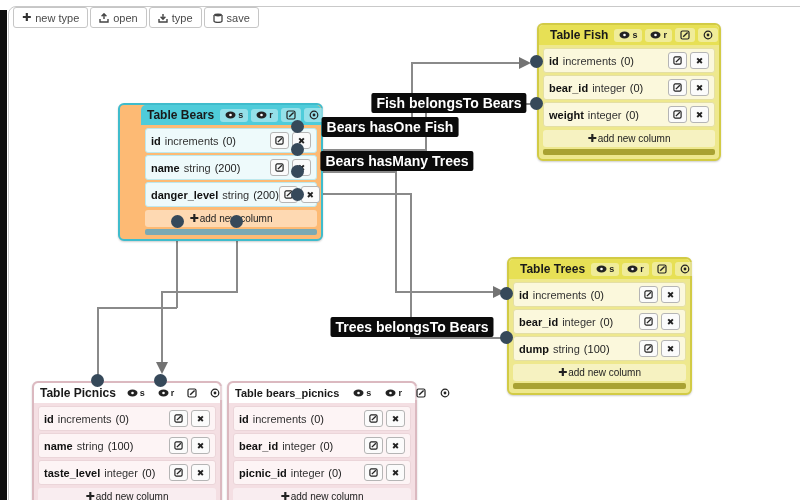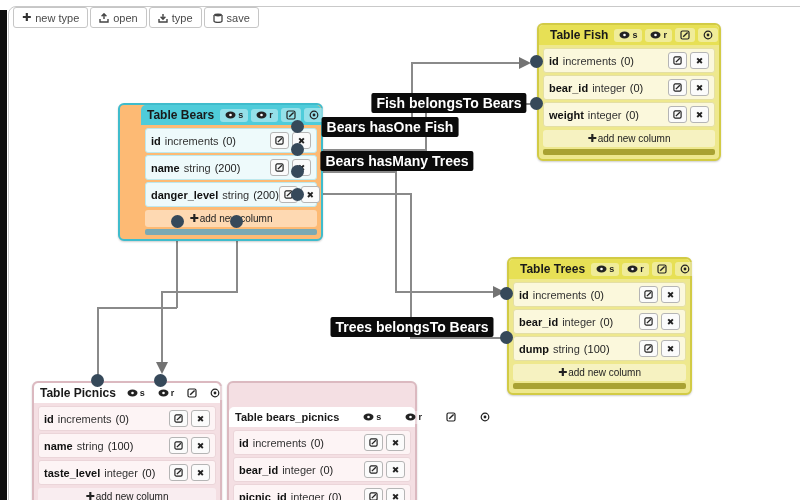--- a/index.html
+++ b/index.html
@@ -57,21 +57,21 @@
   .teal .head{background:#4fccda;}
   .teal .row{background:#eefafb;border:1px solid #bde8ed;}
   .teal .bar{background:#7aa9b3;}
   .yellow{background:#eee88e;border:2px solid #d2cb45;}
   .yellow .head{background:#e7e055;padding-left:9px;}
   .yellow .row{background:#fbf8dc;border:1px solid #e4dfa4;}
   .yellow .bar{background:#a9a232;}
   .pink{background:#f4dfe3;border:2px solid #dbb9c0;}
   .pink .head{background:#ffffff;}
   .pink .row{background:#fdf4f5;border:1px solid #eBD5d9;}
-  .compact .head{font-size:11px;gap:18px;margin-top:24px;}
+  .compact .head{font-size:11px;gap:8px;}
   .compact .hbtn{padding:2px 3px;}
 
   svg{display:block;}
 </style>
 </head>
 <body>
 
 <div id="stage">
   <div class="left-strip"></div>
   <div class="chrome-border"></div>

